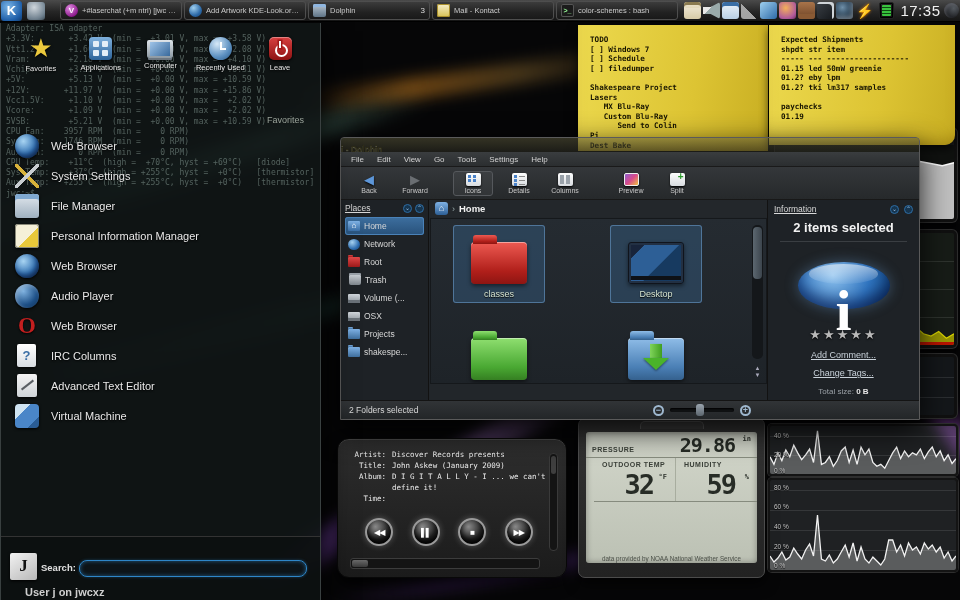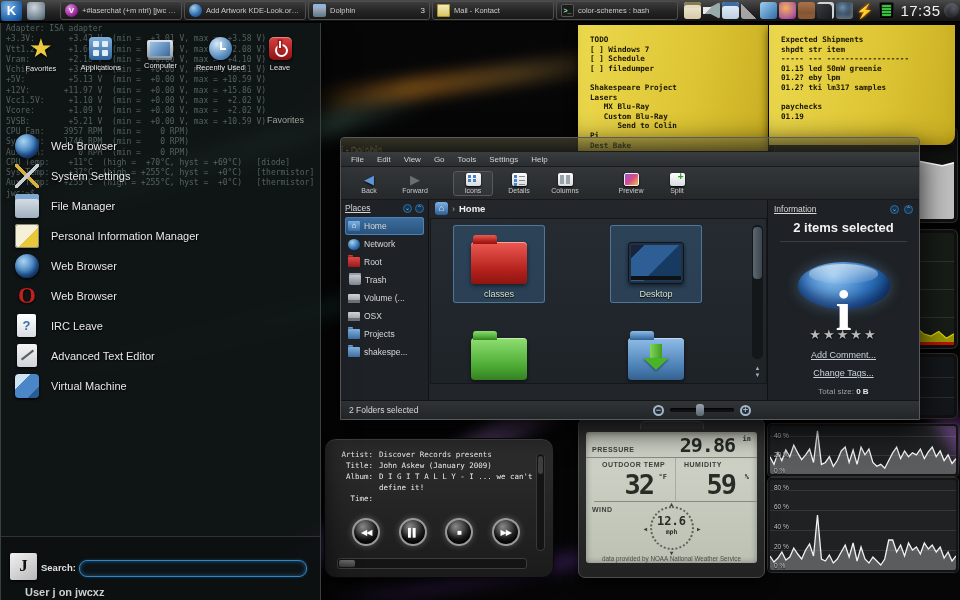--- a/index.html
+++ b/index.html
@@ -277,21 +277,21 @@
   .statusbar .st { color:#d8d8d8; font-size:8.5px; flex:1; }
   .zoomctl { display:flex; align-items:center; gap:6px; margin-right:160px; }
   .mag { width:11px; height:11px; border-radius:50%; border:2px solid #9fb8cf; position:relative;
     color:#9fb8cf; font-size:9px; line-height:7px; text-align:center; font-weight:bold; }
   .ztrack { width:64px; height:4px; border-radius:2px; background:#101214;
     box-shadow:inset 0 1px 2px #000; position:relative; }
   .zthumb { position:absolute; left:26px; top:-4px; width:8px; height:12px; border-radius:3px;
     background:linear-gradient(#9aa4ae,#5c666e); }
 
   
-  .mplayer { position:absolute; left:324px; top:438px; width:230px; height:140px; z-index:6;
+  .mplayer { position:absolute; left:337px; top:438px; width:230px; height:140px; z-index:6;
     border-radius:12px; background:linear-gradient(#2e2e2e,#1b1b1b);
     border:1px solid #080808; box-shadow:inset 0 1px 0 #4a4a4a, 0 6px 14px rgba(0,0,0,.7);
     padding:10px 16px 8px 10px; }
   .mrow { display:flex; gap:6px; font-family:"DejaVu Sans Mono", monospace;
     font-size:7.5px; line-height:11px; color:#ececec; }
   .mrow .ml { width:38px; text-align:right; flex:0 0 38px; }
   .mbuttons { display:flex; justify-content:space-around; margin:14px 8px 0; }
   .mbtn { width:28px; height:28px; border-radius:50%;
     background:radial-gradient(circle at 35% 28%,#8a8a8a,#2a2a2a 55%,#111);
     border:2px solid #9a9a9a; box-shadow:0 0 6px rgba(255,255,255,.25), inset 0 -4px 6px #000;
@@ -509,28 +509,32 @@
       </div>
       <div class="ko-item">
         <span class="mi24 g-pim"></span>
         <span class="lbl">Personal Information Manager</span>
       </div>
       <div class="ko-item">
         <span class="mi24 g-globe"></span>
         <span class="lbl">Web Browser</span>
       </div>
       <div class="ko-item">
+        <span class="mi24 g-amarok"></span>
+        <span class="lbl">Audio Player</span>
+      </div>
+      <div class="ko-item">
         <span class="mi24 g-opera">O</span>
         <span class="lbl">Web Browser</span>
       </div>
       <div class="ko-item">
         <span class="mi24">
             <span class="g-irc" style="display:block">?</span>
           </span>
-        <span class="lbl">IRC Leave</span>
+        <span class="lbl">IRC Columns</span>
       </div>
       <div class="ko-item">
         <span class="mi24">
             <span class="g-kate" style="display:block"></span>
           </span>
         <span class="lbl">Advanced Text Editor</span>
       </div>
       <div class="ko-item">
         <span class="mi24 g-vbox"></span>
         <span class="lbl">Virtual Machine</span>
@@ -737,29 +741,20 @@
           <span class="wlabel">OUTDOOR TEMP</span>
           <span class="wnum">32</span>
           <span class="wunit">°F</span>
         </div>
         <div class="thcol">
           <span class="wlabel">HUMIDITY</span>
           <span class="wnum">59</span>
           <span class="wunit">%</span>
         </div>
       </div>
-      <div class="wsec sec-wind">
-        <span class="wlabel">WIND</span>
-        <div class="compass">
-          <span class="cmark cm-n">▲</span><span class="cmark cm-s">▼</span>
-          <span class="cmark cm-w">◀</span><span class="cmark cm-e">▶</span>
-          <span class="wnum">12.6</span>
-          <span class="mph">mph</span>
-        </div>
-      </div>
       <div class="wfooter">data provided by NOAA National Weather Service</div>
     </div>
   </div>
 
   <div class="cpupanel" style="left:768px;top:424px;width:190px;height:52px;">
     <div class="mon-grid" style="top:20%"></div>
       <div class="mon-grid" style="top:60%"></div>
     <span class="axis" style="top:12%">40 %</span>
     <span class="axis" style="top:52%">20 %</span>
     <span class="axis" style="bottom:1%">0 %</span>

